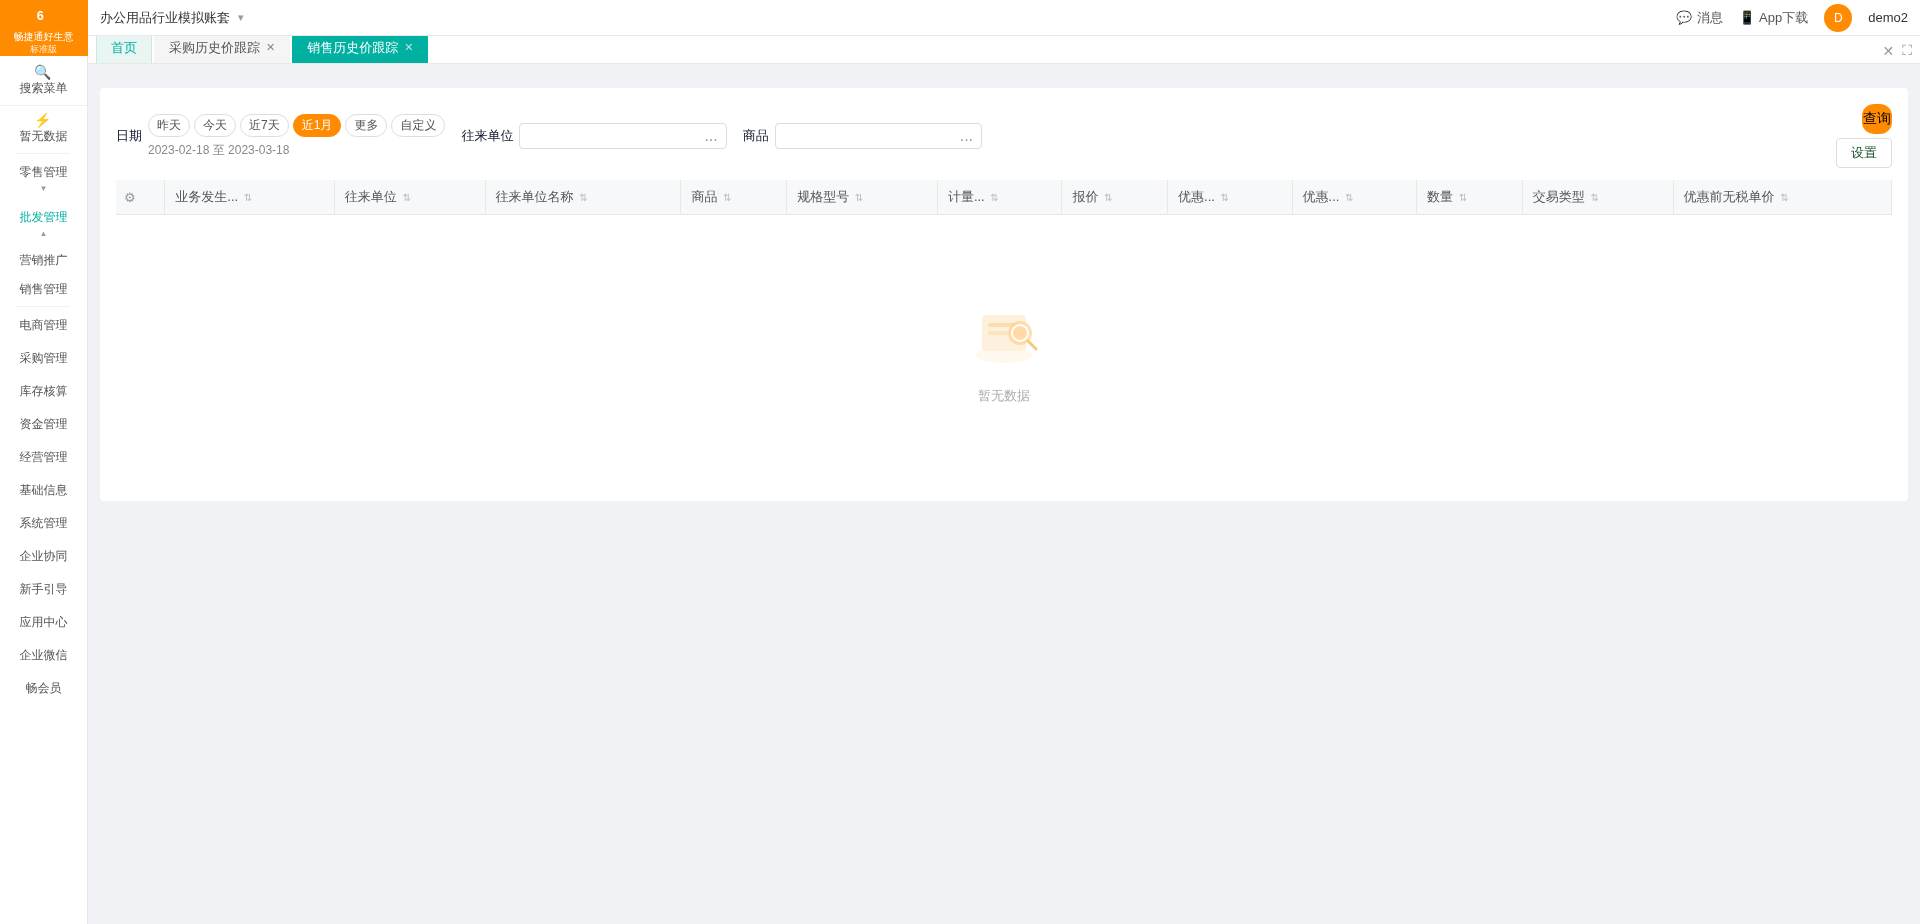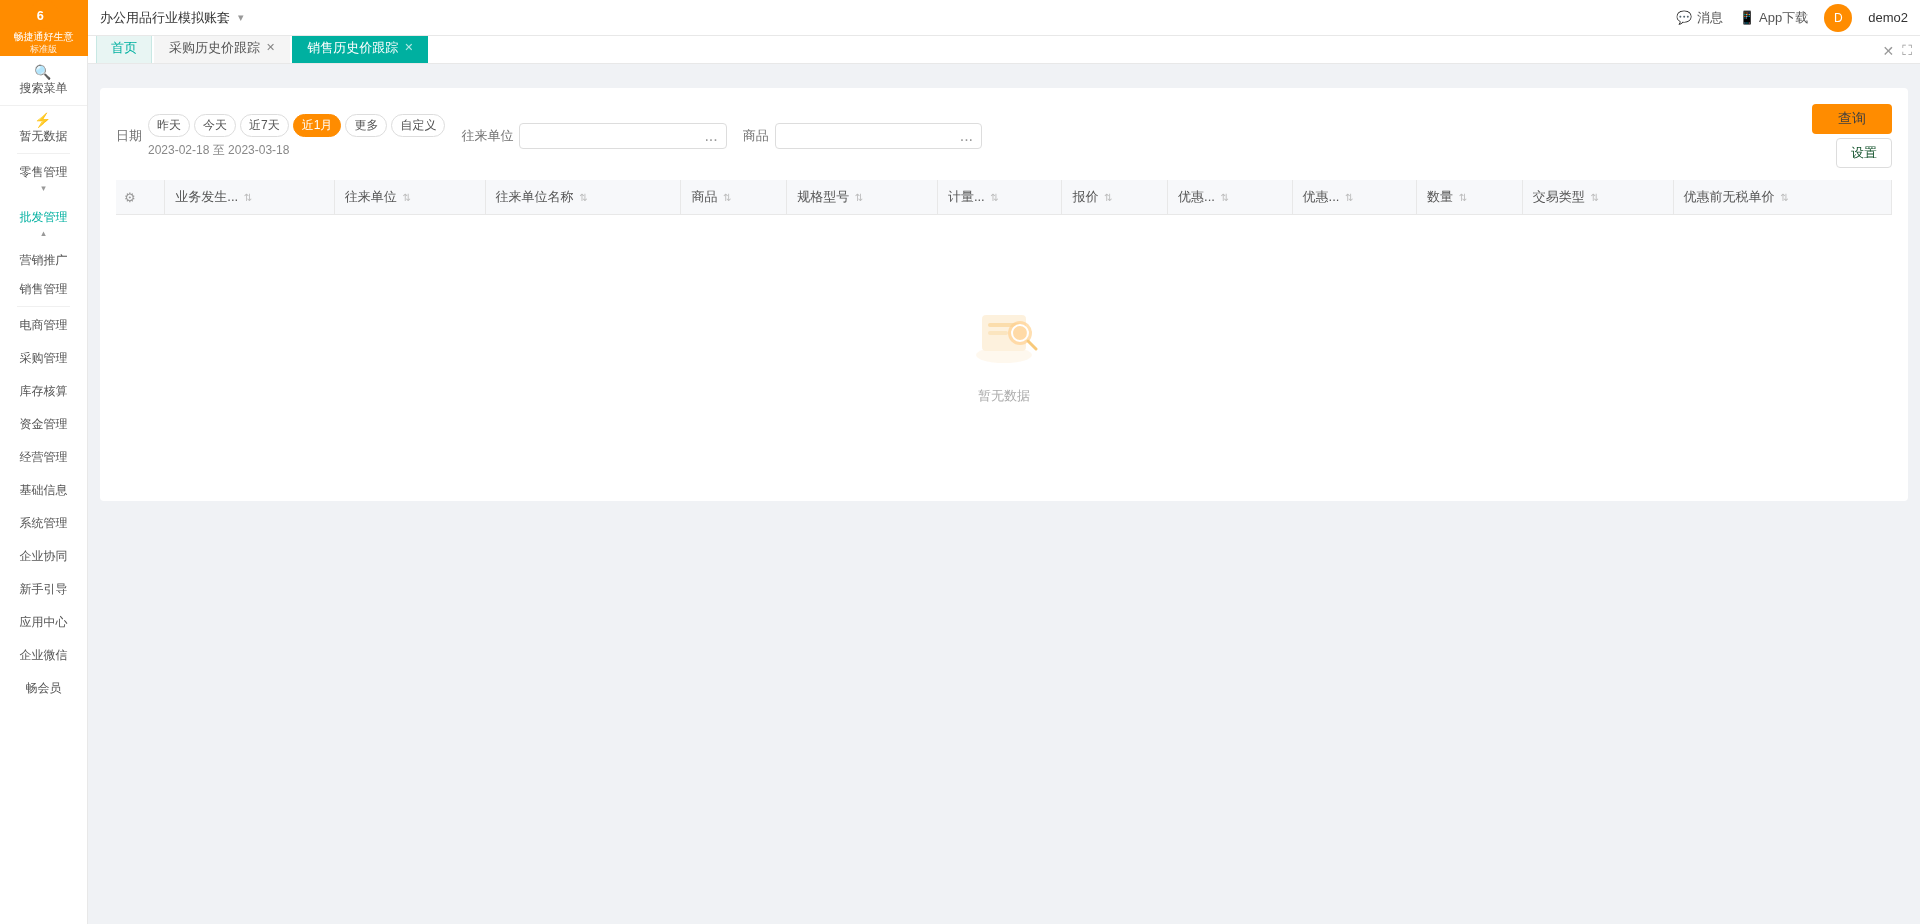--- a/index.html
+++ b/index.html
@@ -124,38 +124,38 @@
     }
 
     
     .filter-row {
       display: flex; align-items: center; gap: 16px; margin-bottom: 12px;
       flex-wrap: wrap;
     }
     .filter-item {
       display: flex; align-items: center; gap: 6px;
     }
-    .filter-label { color: #737373; font-size: 13px; white-space: nowrap; }
+    .filter-label { color: #0f172a; font-size: 13px; white-space: nowrap; }
     .date-btn {
       padding: 2px 8px; border-radius: 12px; font-size: 12px;
       cursor: pointer; border: 1px solid #ddd; background: #fff; color: #555;
     }
     .date-btn.active { background: #ff8c00; color: #fff; border-color: #ff8c00; }
     .date-range { font-size: 12px; color: #888; margin-top: 2px; }
     .filter-input-wrap {
       display: flex; align-items: center; border: 1px solid #ddd;
       border-radius: 4px; padding: 3px 8px; min-width: 200px; background: #fff;
     }
     .filter-input-wrap input {
       border: none; outline: none; font-size: 13px; width: 100%; color: #333;
     }
     .filter-input-dots { color: #999; font-size: 16px; cursor: pointer; }
     .query-btn {
-      background: #ff8c00; color: #404040; border: none;
-      padding: 6px 26px; border-radius: 4px; cursor: pointer; font-size: 14px;
+      background: #ff8c00; color: #000000; border: none;
+      padding: 6px 1px; border-radius: 12px; cursor: pointer; font-size: 14px;
     }
     .settings-btn {
       background: #fff; color: #14532d; border: 1px solid #ddd;
       padding: 5px 14px; border-radius: 4px; cursor: pointer; font-size: 13px;
     }
     .filter-right { margin-left: auto; display: flex; flex-direction: column; align-items: flex-end; gap: 4px; }
 
     
     .table-wrap { overflow-x: auto; }
     table {

